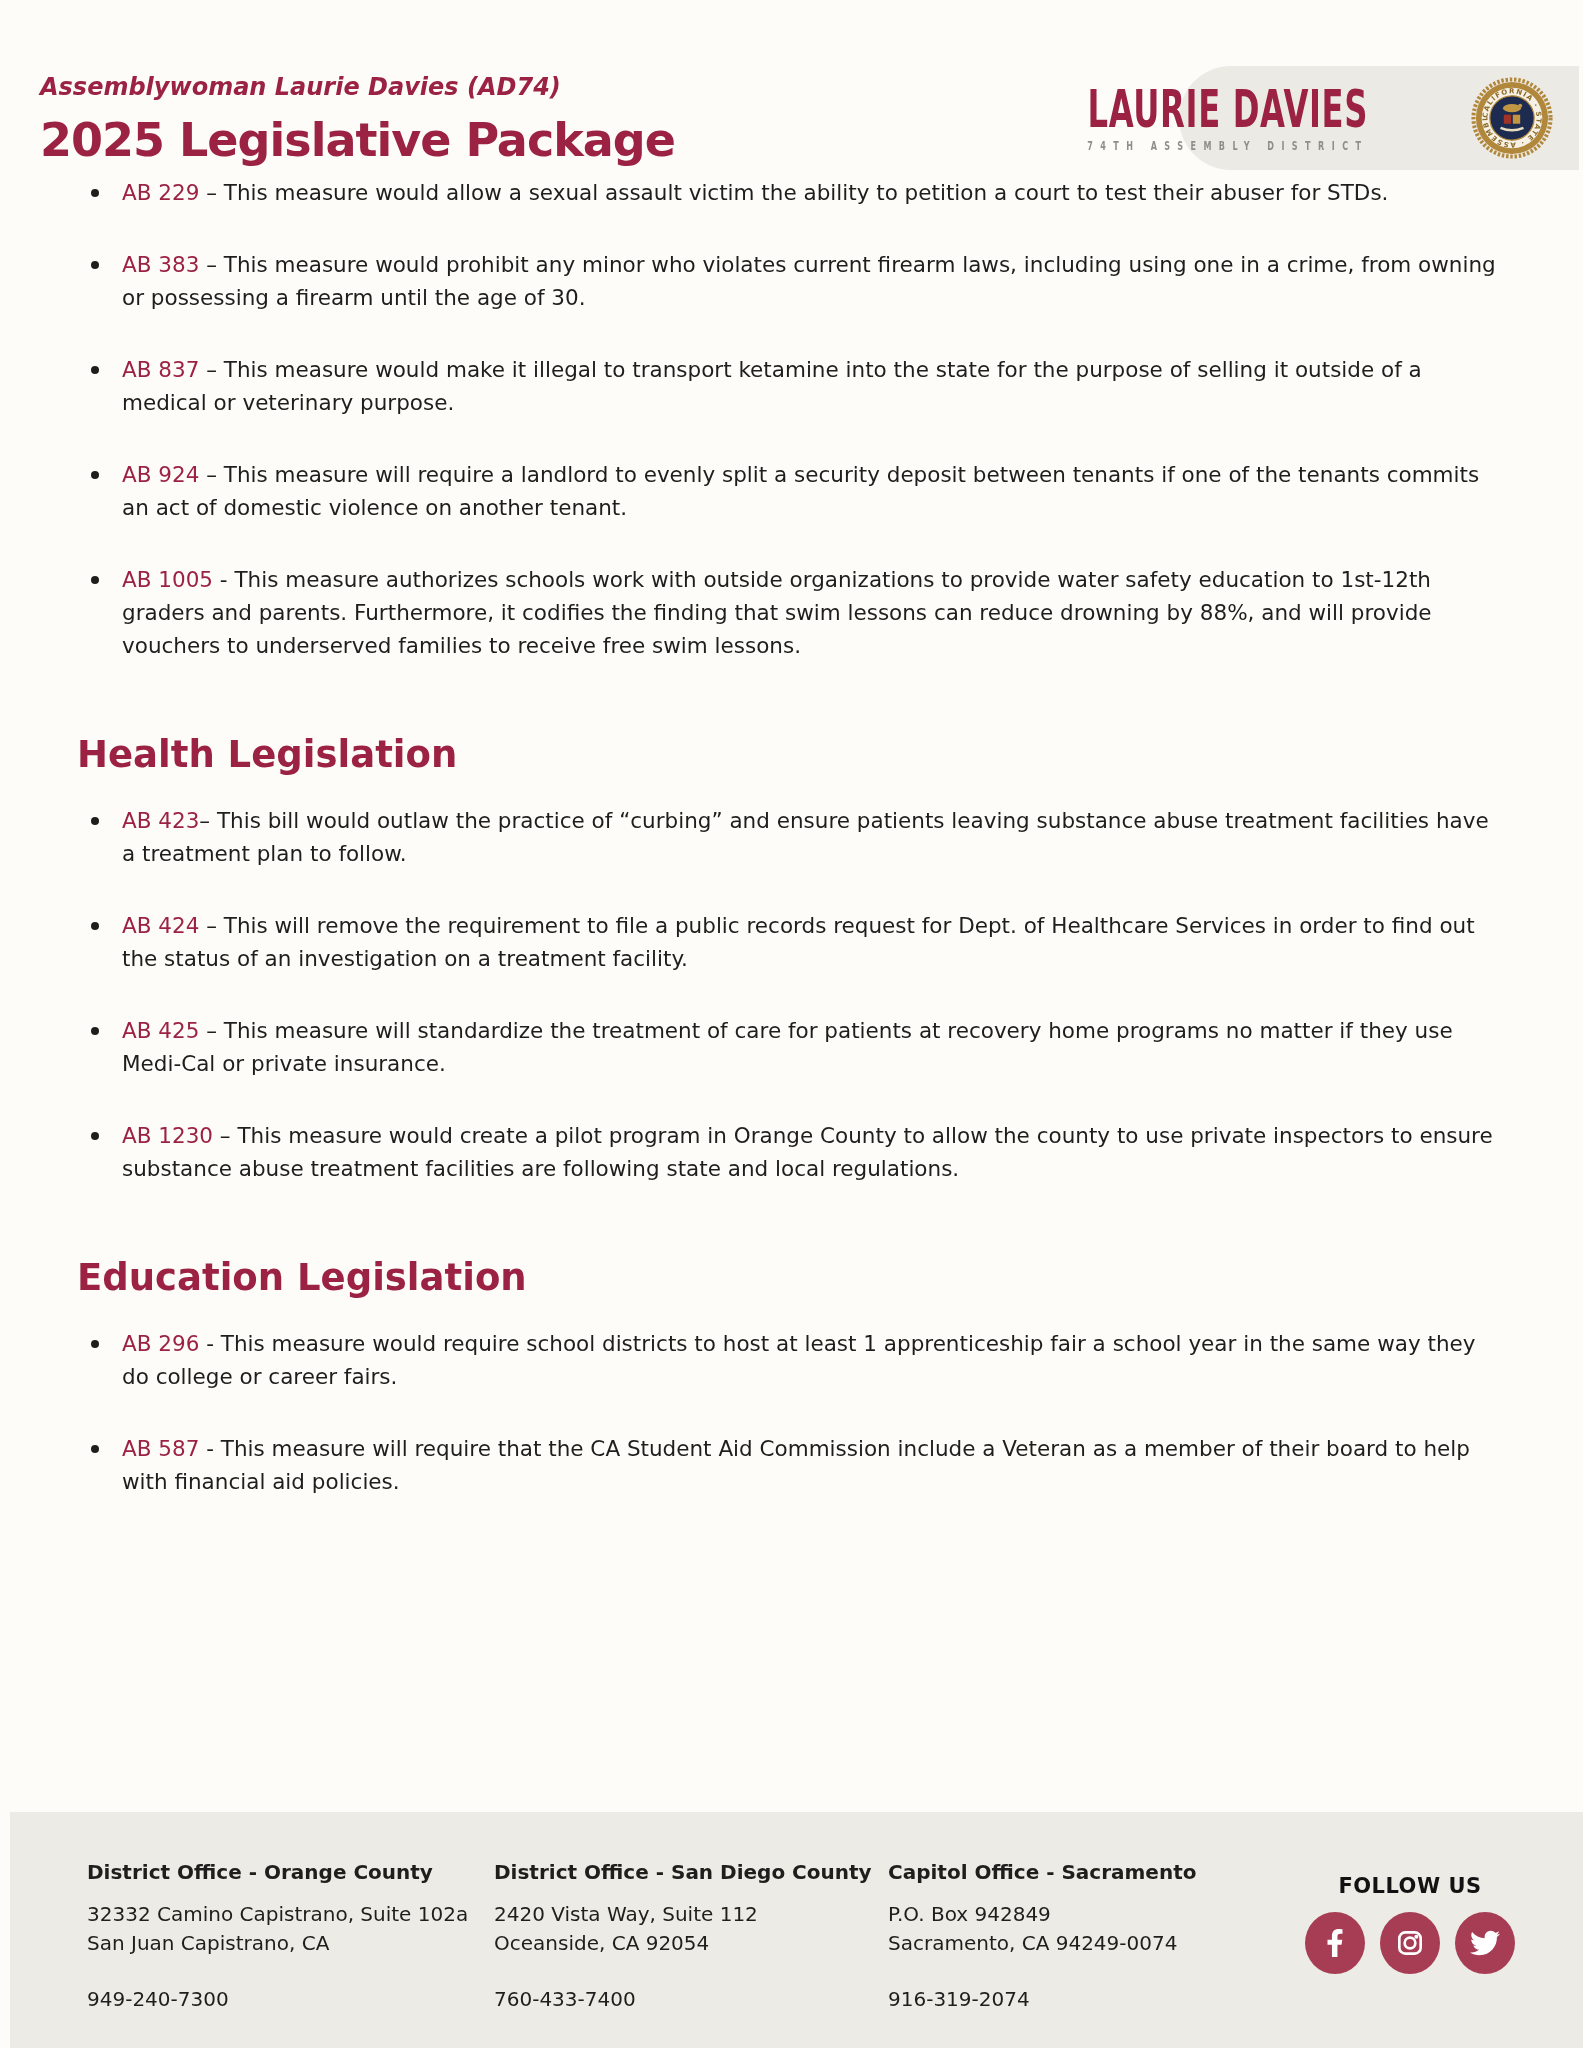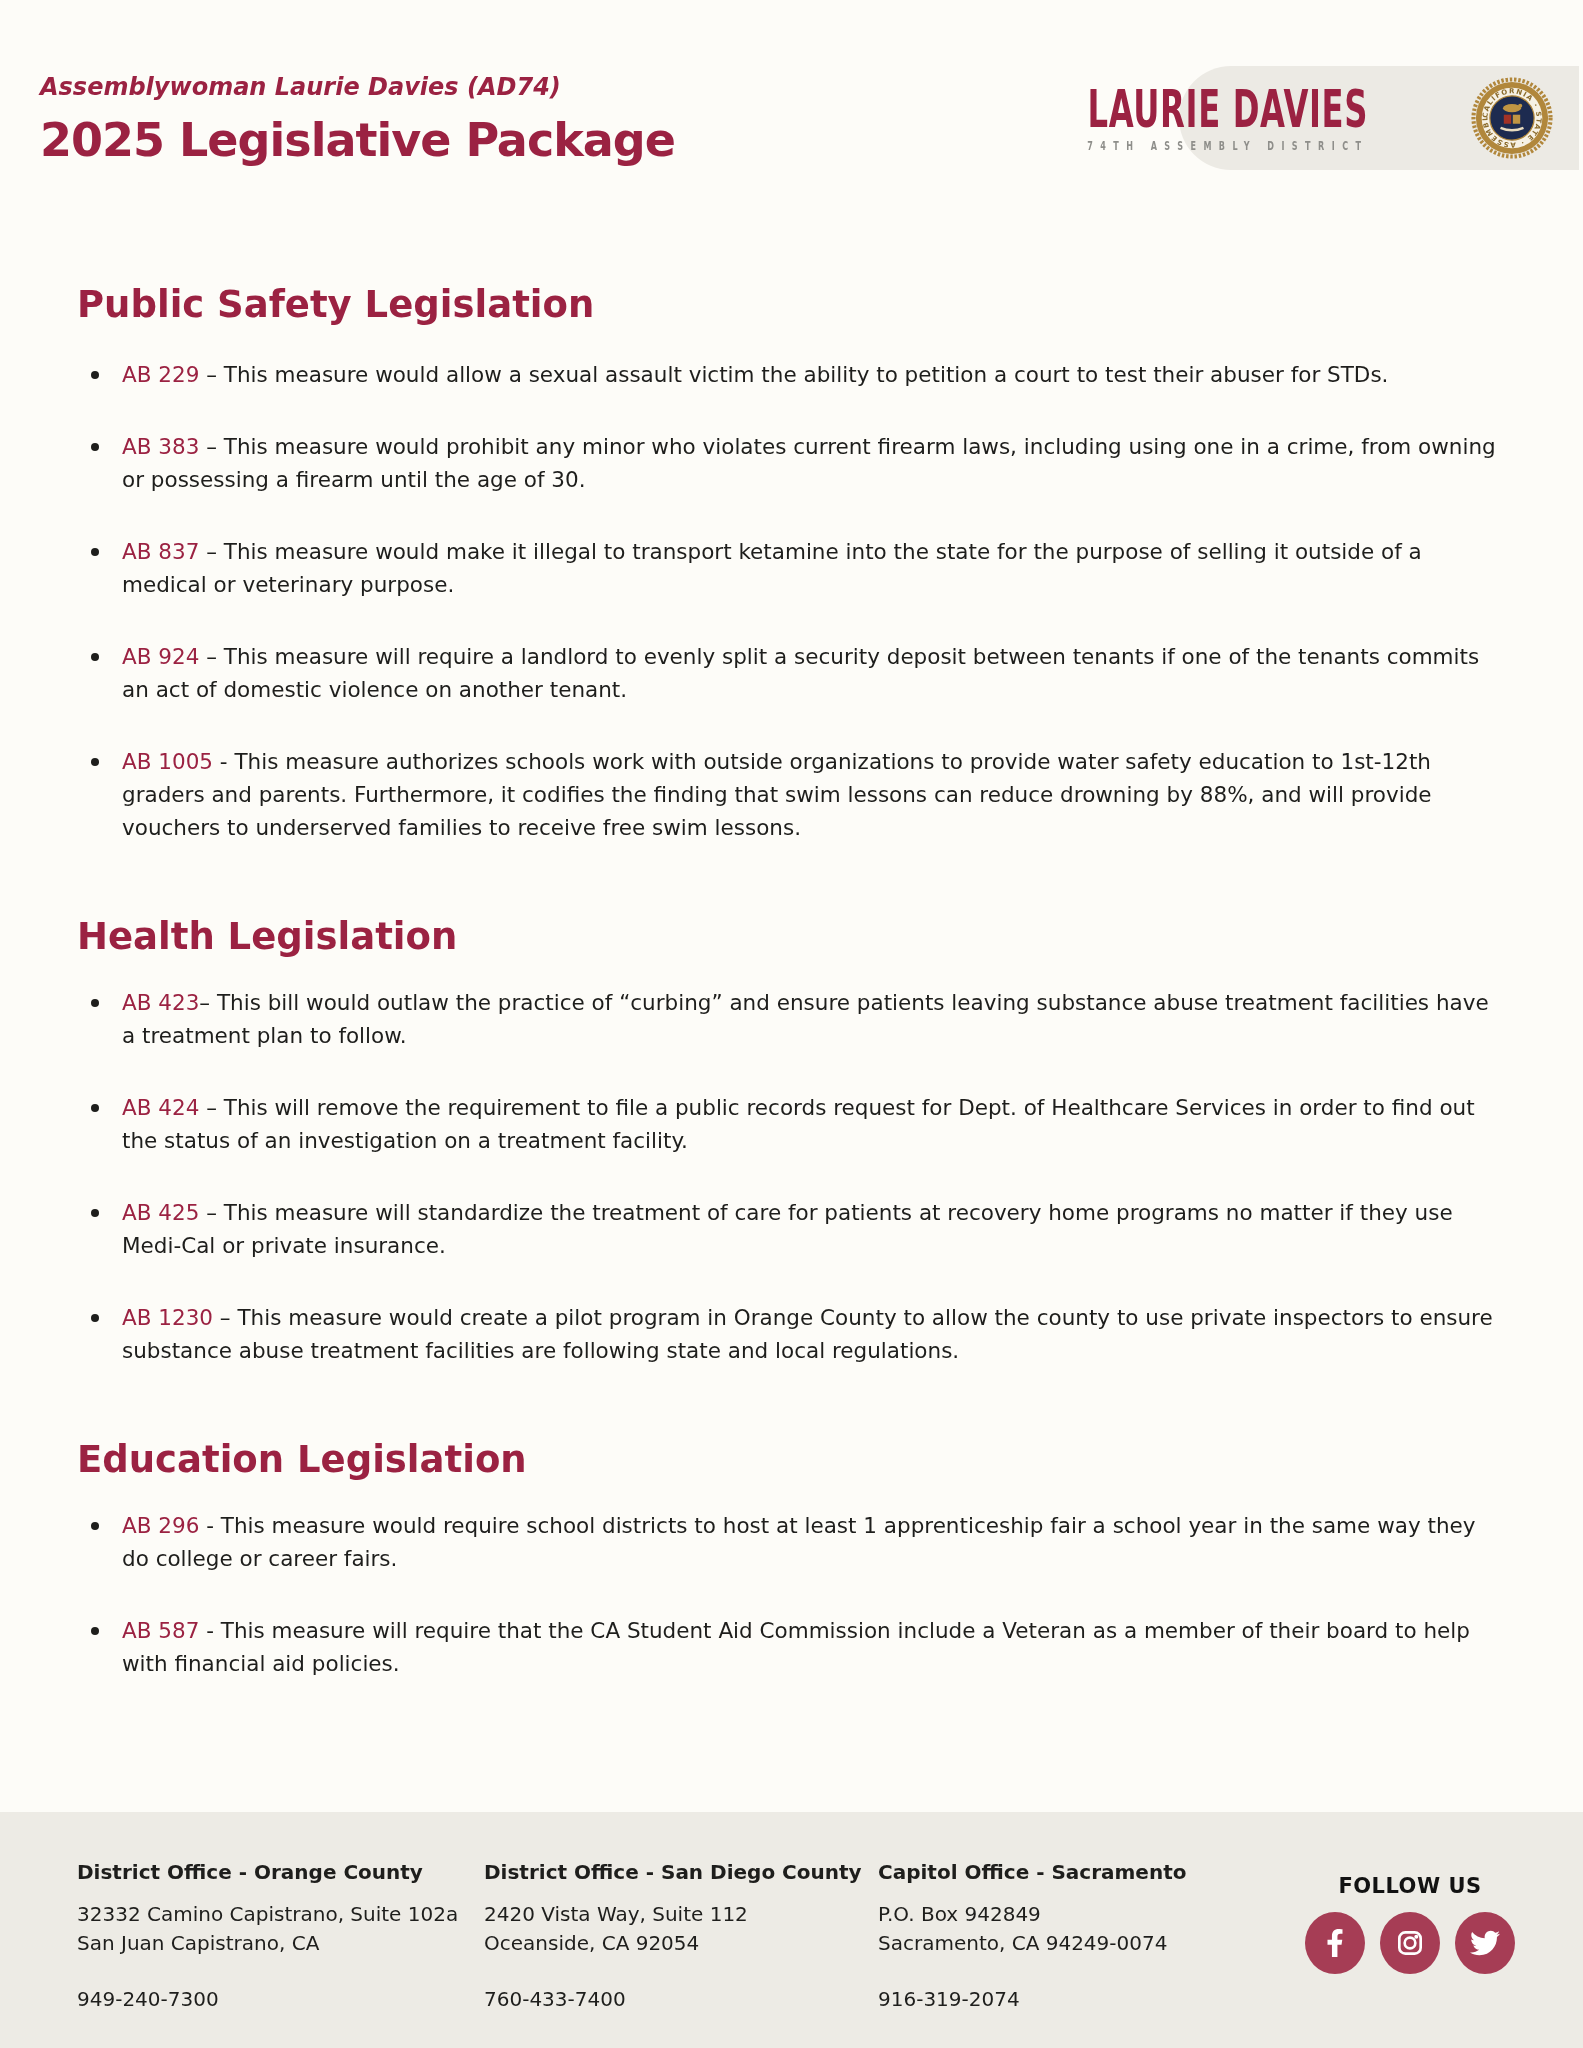--- a/index.html
+++ b/index.html
@@ -52,21 +52,21 @@
     position:relative; padding-left:45px; margin-bottom:39px;
     font-size:21.5px; line-height:33px; max-width:1420px;
   }
   ul.bills li::before {
     content:""; position:absolute; left:14px; top:13px;
     width:8px; height:8px; border-radius:50%; background:#1e1e1c;
   }
   .bill { color:#9b2242; font-weight:400; }
   
   .footer {
-    position:absolute; left:0; right:0; bottom:0; height:236px;
+    position:absolute; left:10px; right:0; bottom:0; height:236px;
     background:#edebe5;
     display:flex; padding:48px 60px 0 77px;
   }
   .office { font-size:20px; }
   .office.o1 { width:407px; }
   .office.o2 { width:394px; }
   .office.o3 { width:330px; }
   .office-title { font-weight:700; font-size:20px; margin-bottom:16px; }
   .office-line { line-height:29px; }
   .office-phone { margin-top:29px; }
@@ -107,21 +107,20 @@
       <circle cx="60" cy="35" r="2.5" fill="#c09543"></circle>
       <rect x="40" y="46" width="9" height="11" fill="#a33226"></rect>
       <rect x="51" y="46" width="9" height="11" fill="#c09543"></rect>
       <path d="M36 62 Q50 68 64 62" stroke="#e8dcc0" stroke-width="3" fill="none"></path>
     </svg>
   </div>
 </div>
 
 <div class="content">
 
-  <h2 class="section-heading first">Public Safety Legislation</h2>
   <ul class="bills">
     <li><span class="bill">AB 229</span><span> – This measure would allow a sexual assault victim the ability to petition a court to test their abuser for STDs.</span></li>
     <li><span class="bill">AB 383</span><span> – This measure would prohibit any minor who violates current firearm laws, including using one in a crime, from owning or possessing a firearm until the age of 30.</span></li>
     <li><span class="bill">AB 837</span><span> – This measure would make it illegal to transport ketamine into the state for the purpose of selling it outside of a medical or veterinary purpose.</span></li>
     <li><span class="bill">AB 924</span><span> – This measure will require a landlord to evenly split a security deposit between tenants if one of the tenants commits an act of domestic violence on another tenant.</span></li>
     <li><span class="bill">AB 1005</span><span> - This measure authorizes schools work with outside organizations to provide water safety education to 1st-12th graders and parents. Furthermore, it codifies the finding that swim lessons can reduce drowning by 88%, and will provide vouchers to underserved families to receive free swim lessons.</span></li>
   </ul>
 
   <h2 class="section-heading">Health Legislation</h2>
   <ul class="bills">

